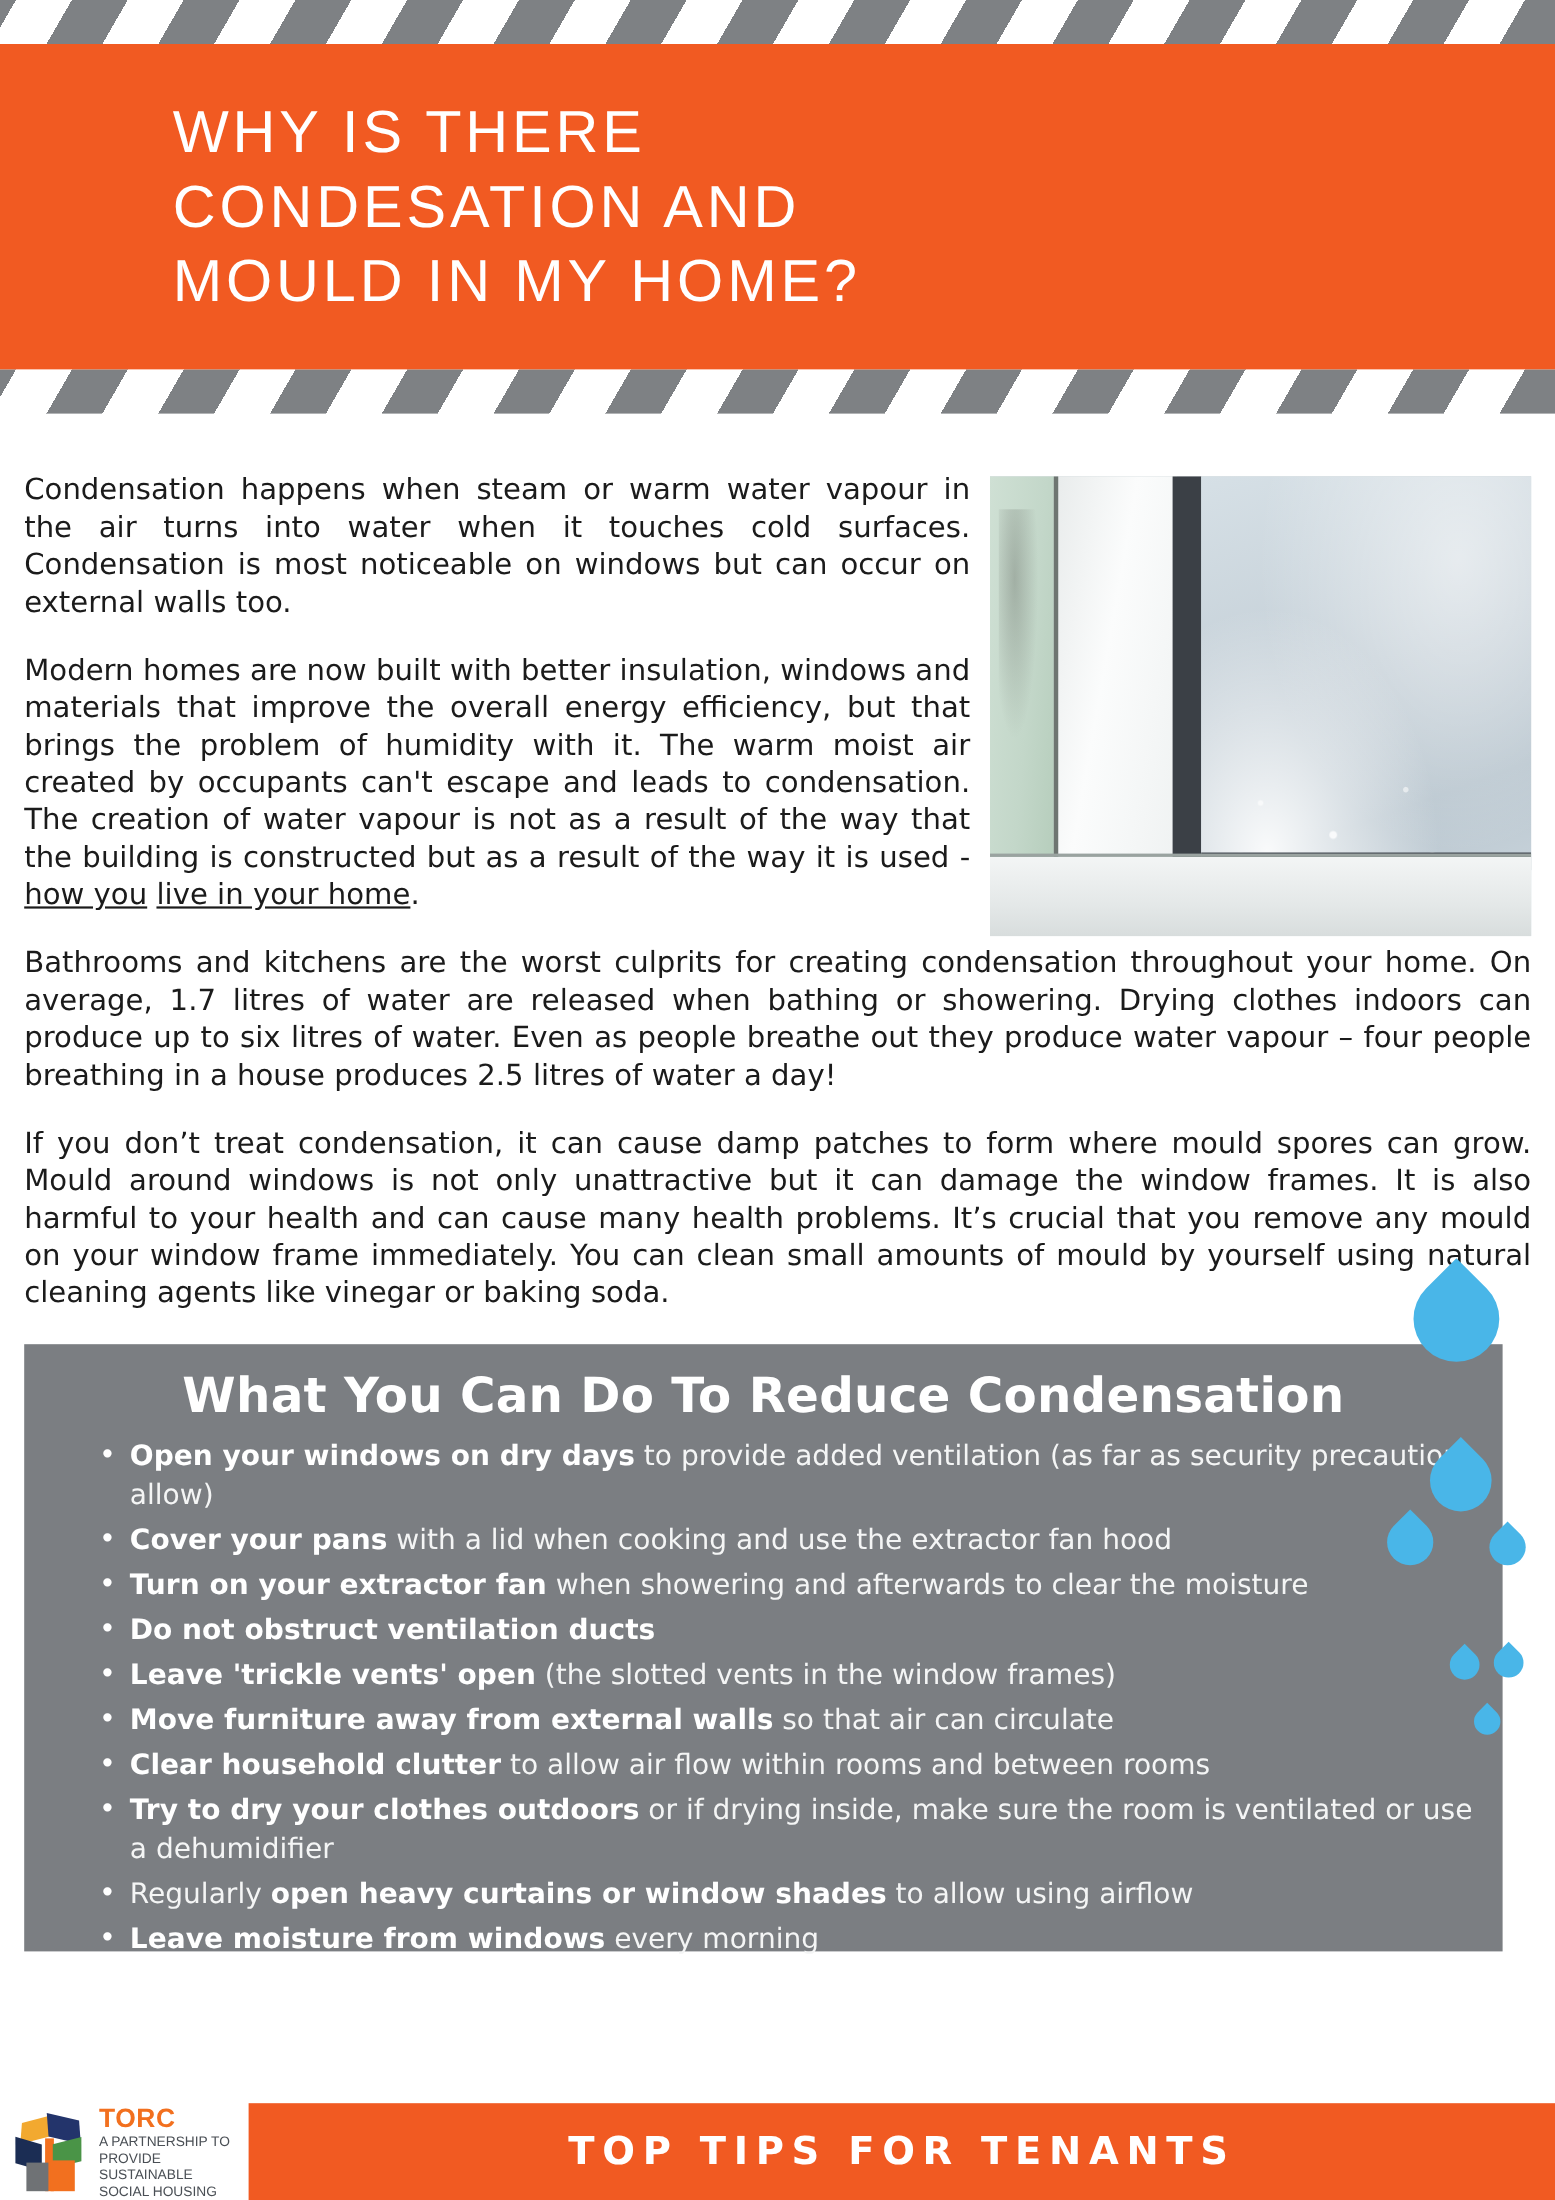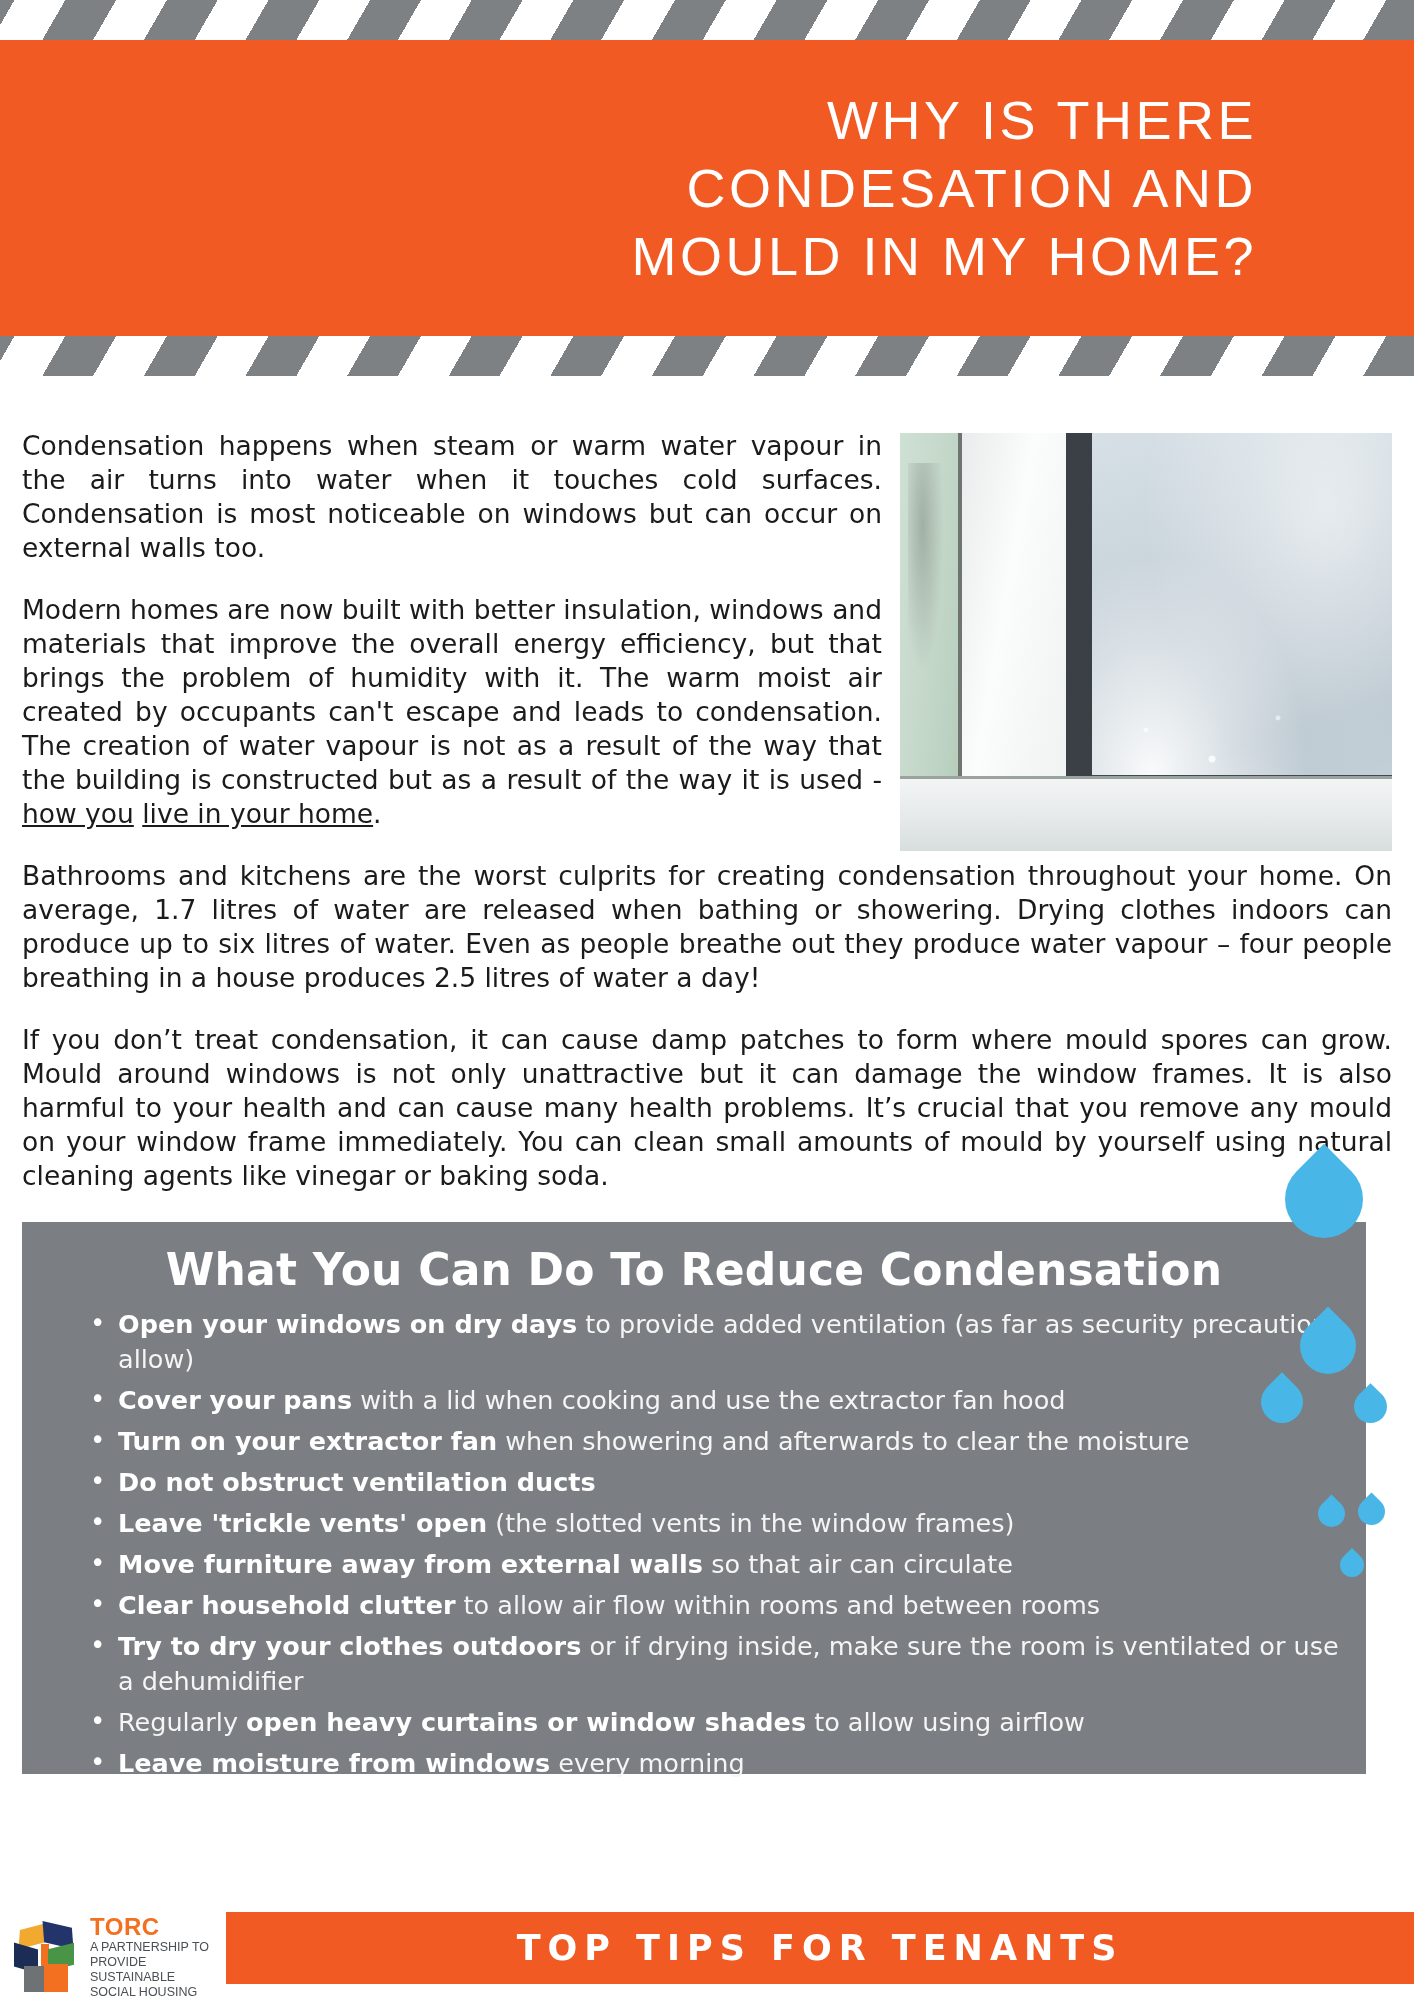--- a/index.html
+++ b/index.html
@@ -50,21 +50,21 @@
     background: #f15a22;
     display: flex;
     align-items: center;
     justify-content: center;
   }
   .header-title {
     color: #ffffff;
     font-size: 54px;
     line-height: 68px;
     letter-spacing: 3.5px;
-    text-align: right;
+    text-align: left;
     font-weight: 400;
     width: 1100px;
     margin: 0;
   }
 
   
   .article {
     position: absolute;
     top: 388px;
     left: 22px;
@@ -193,21 +193,21 @@
     border-radius: 50% 0 50% 50%;
     z-index: 5;
   }
 
   
   .footer-bar {
     position: absolute;
     left: 226px;
     top: 1912px;
     width: 1188px;
-    height: 72px;
+    height: 88px;
     background: #f15a22;
     display: flex;
     align-items: center;
     justify-content: center;
   }
   .footer-text {
     color: #ffffff;
     font-size: 35px;
     font-weight: bold;
     letter-spacing: 7px;

